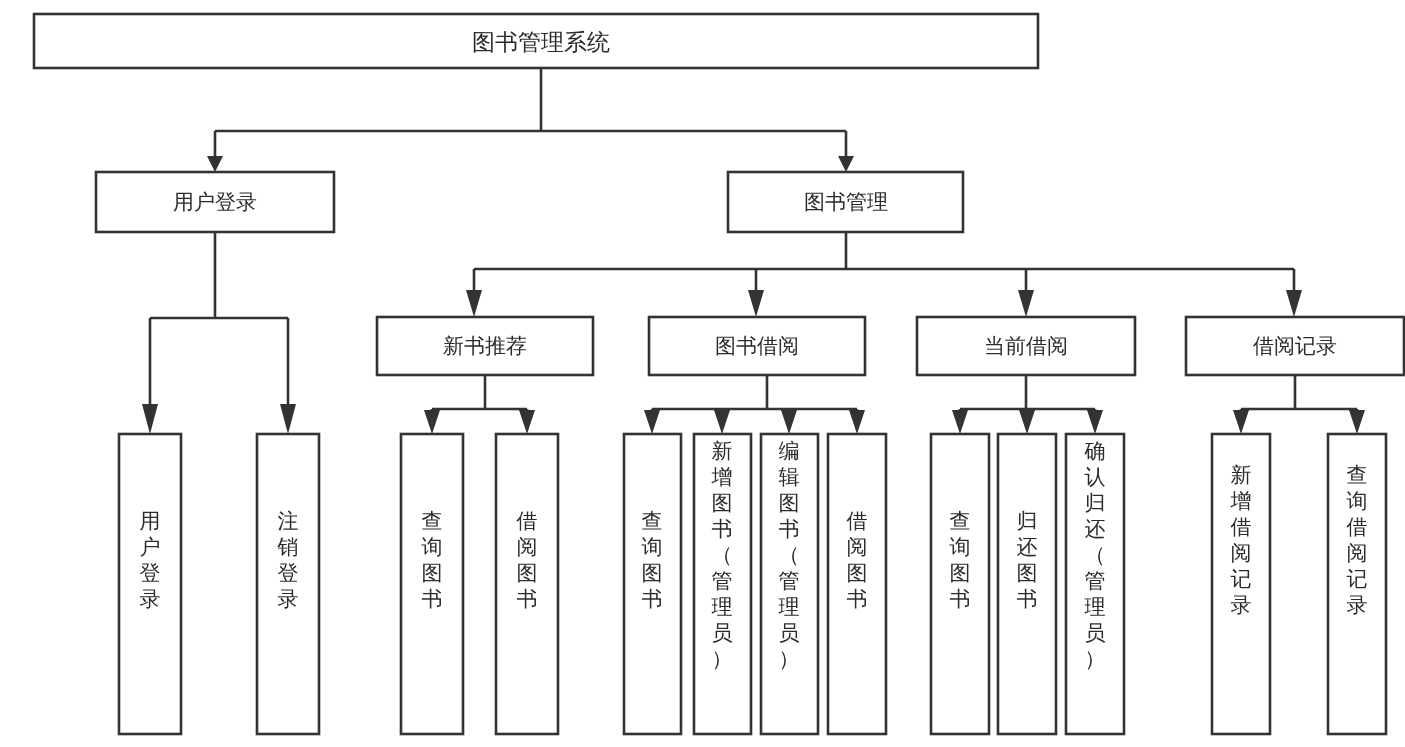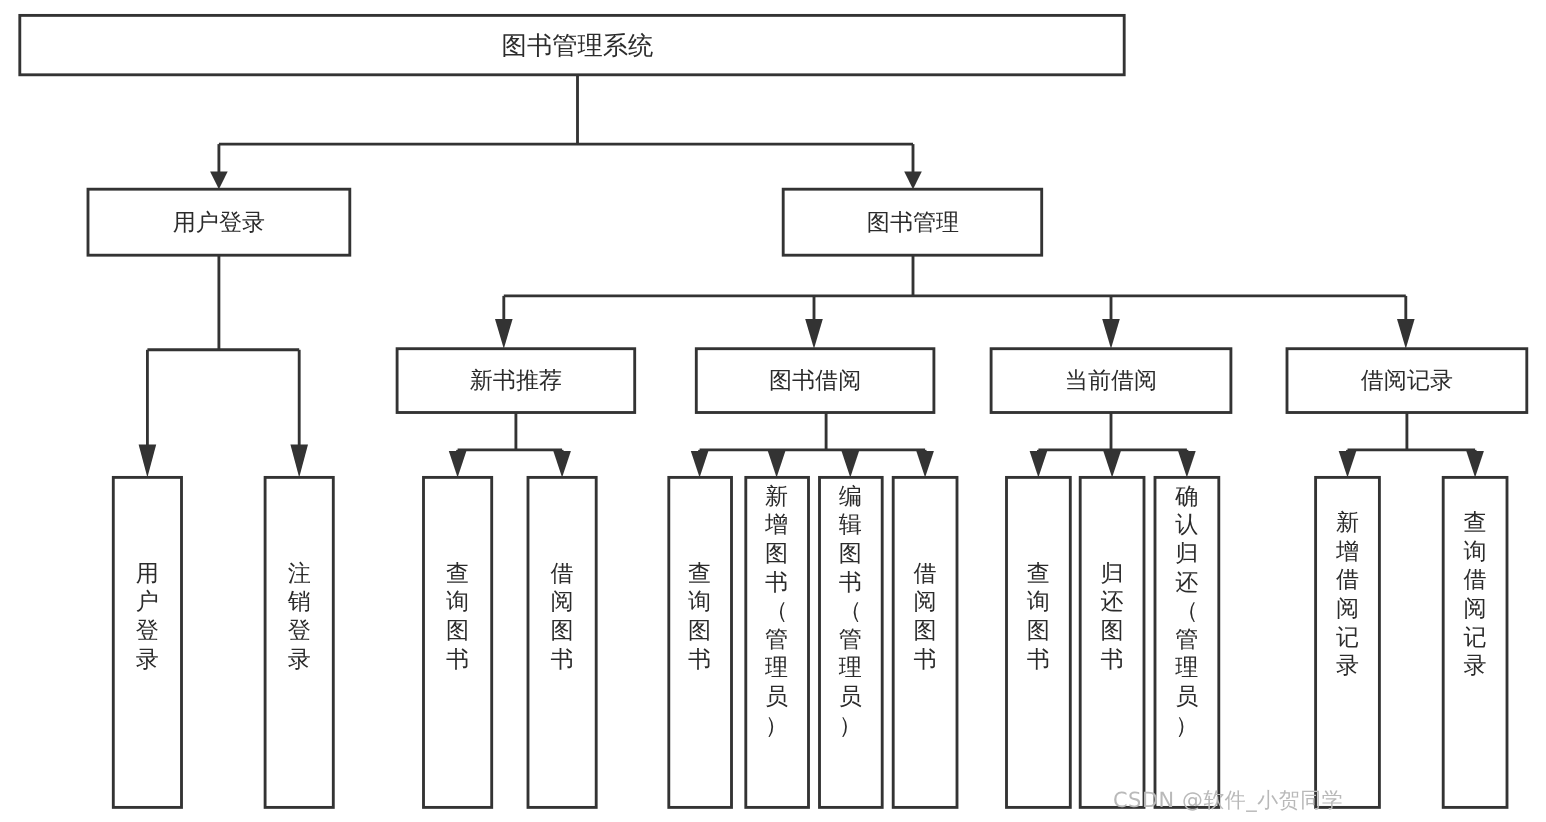--- a/index.html
+++ b/index.html
@@ -10,20 +10,21 @@
   body {
     width: 1405px;
     height: 747px;
     font-family: "DejaVu Sans", "Liberation Sans", sans-serif;
     overflow: hidden;
   }
   #diagram-root {
     position: relative;
     width: 1235px;
     height: 747px;
+    padding-left: 16px;
   }
   svg.flow {
     display: block;
     width: 1405px;
     height: 747px;
   }
   .node-rect {
     fill: #ffffff;
     stroke: #333333;
     stroke-width: 2.6;
@@ -233,14 +234,13 @@
       <text class="leaf-label" x="1225" y="482"><tspan x="1225" y="482">新</tspan><tspan x="1225" y="508">增</tspan><tspan x="1225" y="534">借</tspan><tspan x="1225" y="560">阅</tspan><tspan x="1225" y="586">记</tspan><tspan x="1225" y="612">录</tspan></text>
     </g>
 
     <g>
       <rect class="node-rect" x="1312" y="434" width="58" height="300"></rect>
       <text class="leaf-label" x="1341" y="482"><tspan x="1341" y="482">查</tspan><tspan x="1341" y="508">询</tspan><tspan x="1341" y="534">借</tspan><tspan x="1341" y="560">阅</tspan><tspan x="1341" y="586">记</tspan><tspan x="1341" y="612">录</tspan></text>
     </g>
 
   </svg>
 
-  <div class="watermark">CSDN @软件_小贺同学</div>
 </div>
 
 </body></html>

